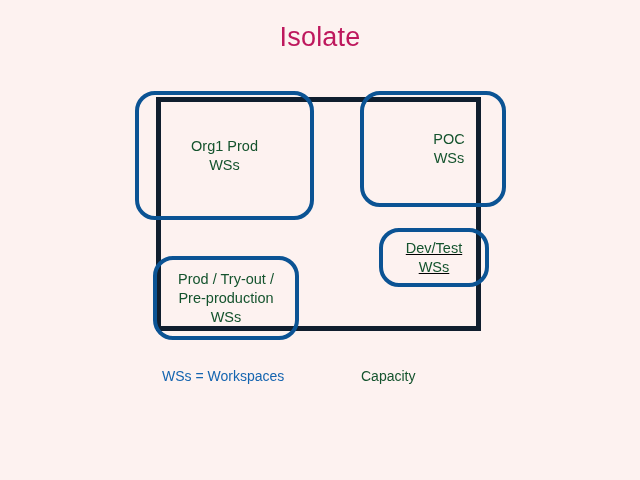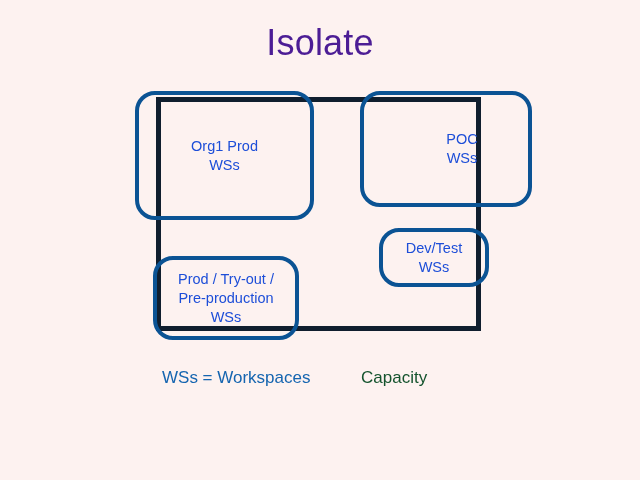--- a/index.html
+++ b/index.html
@@ -18,23 +18,23 @@
     position: relative;
     width: 640px;
     height: 480px;
   }
   .title {
     position: absolute;
     left: 0;
     top: 22px;
     width: 640px;
     text-align: center;
-    font-size: 36px;
+    font-size: 27px;
     font-weight: 400;
-    color: #4c1d95;
+    color: #be185d;
     letter-spacing: 0.2px;
   }
   .capacity-rect {
     position: absolute;
     left: 156px;
     top: 97px;
     width: 325px;
     height: 234px;
     border: 5px solid #101e2e;
     box-sizing: border-box;
@@ -46,54 +46,55 @@
     border: 4px solid #0b5394;
     border-radius: 20px;
     box-sizing: border-box;
     background: transparent;
     display: flex;
     align-items: center;
     justify-content: center;
     z-index: 2;
   }
   .ws-label {
-    color: #1d4ed8;
+    color: #14532d;
     font-size: 14.5px;
     line-height: 19px;
     text-align: center;
     white-space: pre-line;
   }
   #box-org1-prod {
     left: 135px;
     top: 91px;
     width: 179px;
     height: 129px;
   }
   #box-poc {
     left: 360px;
     top: 91px;
-    width: 172px;
+    width: 146px;
     height: 116px;
     padding-left: 32px;
   }
   #box-dev-test {
     left: 379px;
     top: 228px;
     width: 110px;
     height: 59px;
+    text-decoration: underline;
   }
   #box-pilot {
     left: 153px;
     top: 256px;
     width: 146px;
     height: 84px;
   }
   .legend {
     position: absolute;
-    font-size: 17px;
+    font-size: 14px;
     white-space: nowrap;
   }
   #legend-ws {
     left: 162px;
     top: 368px;
     color: #1565b0;
   }
   #legend-capacity {
     left: 361px;
     top: 368px;

